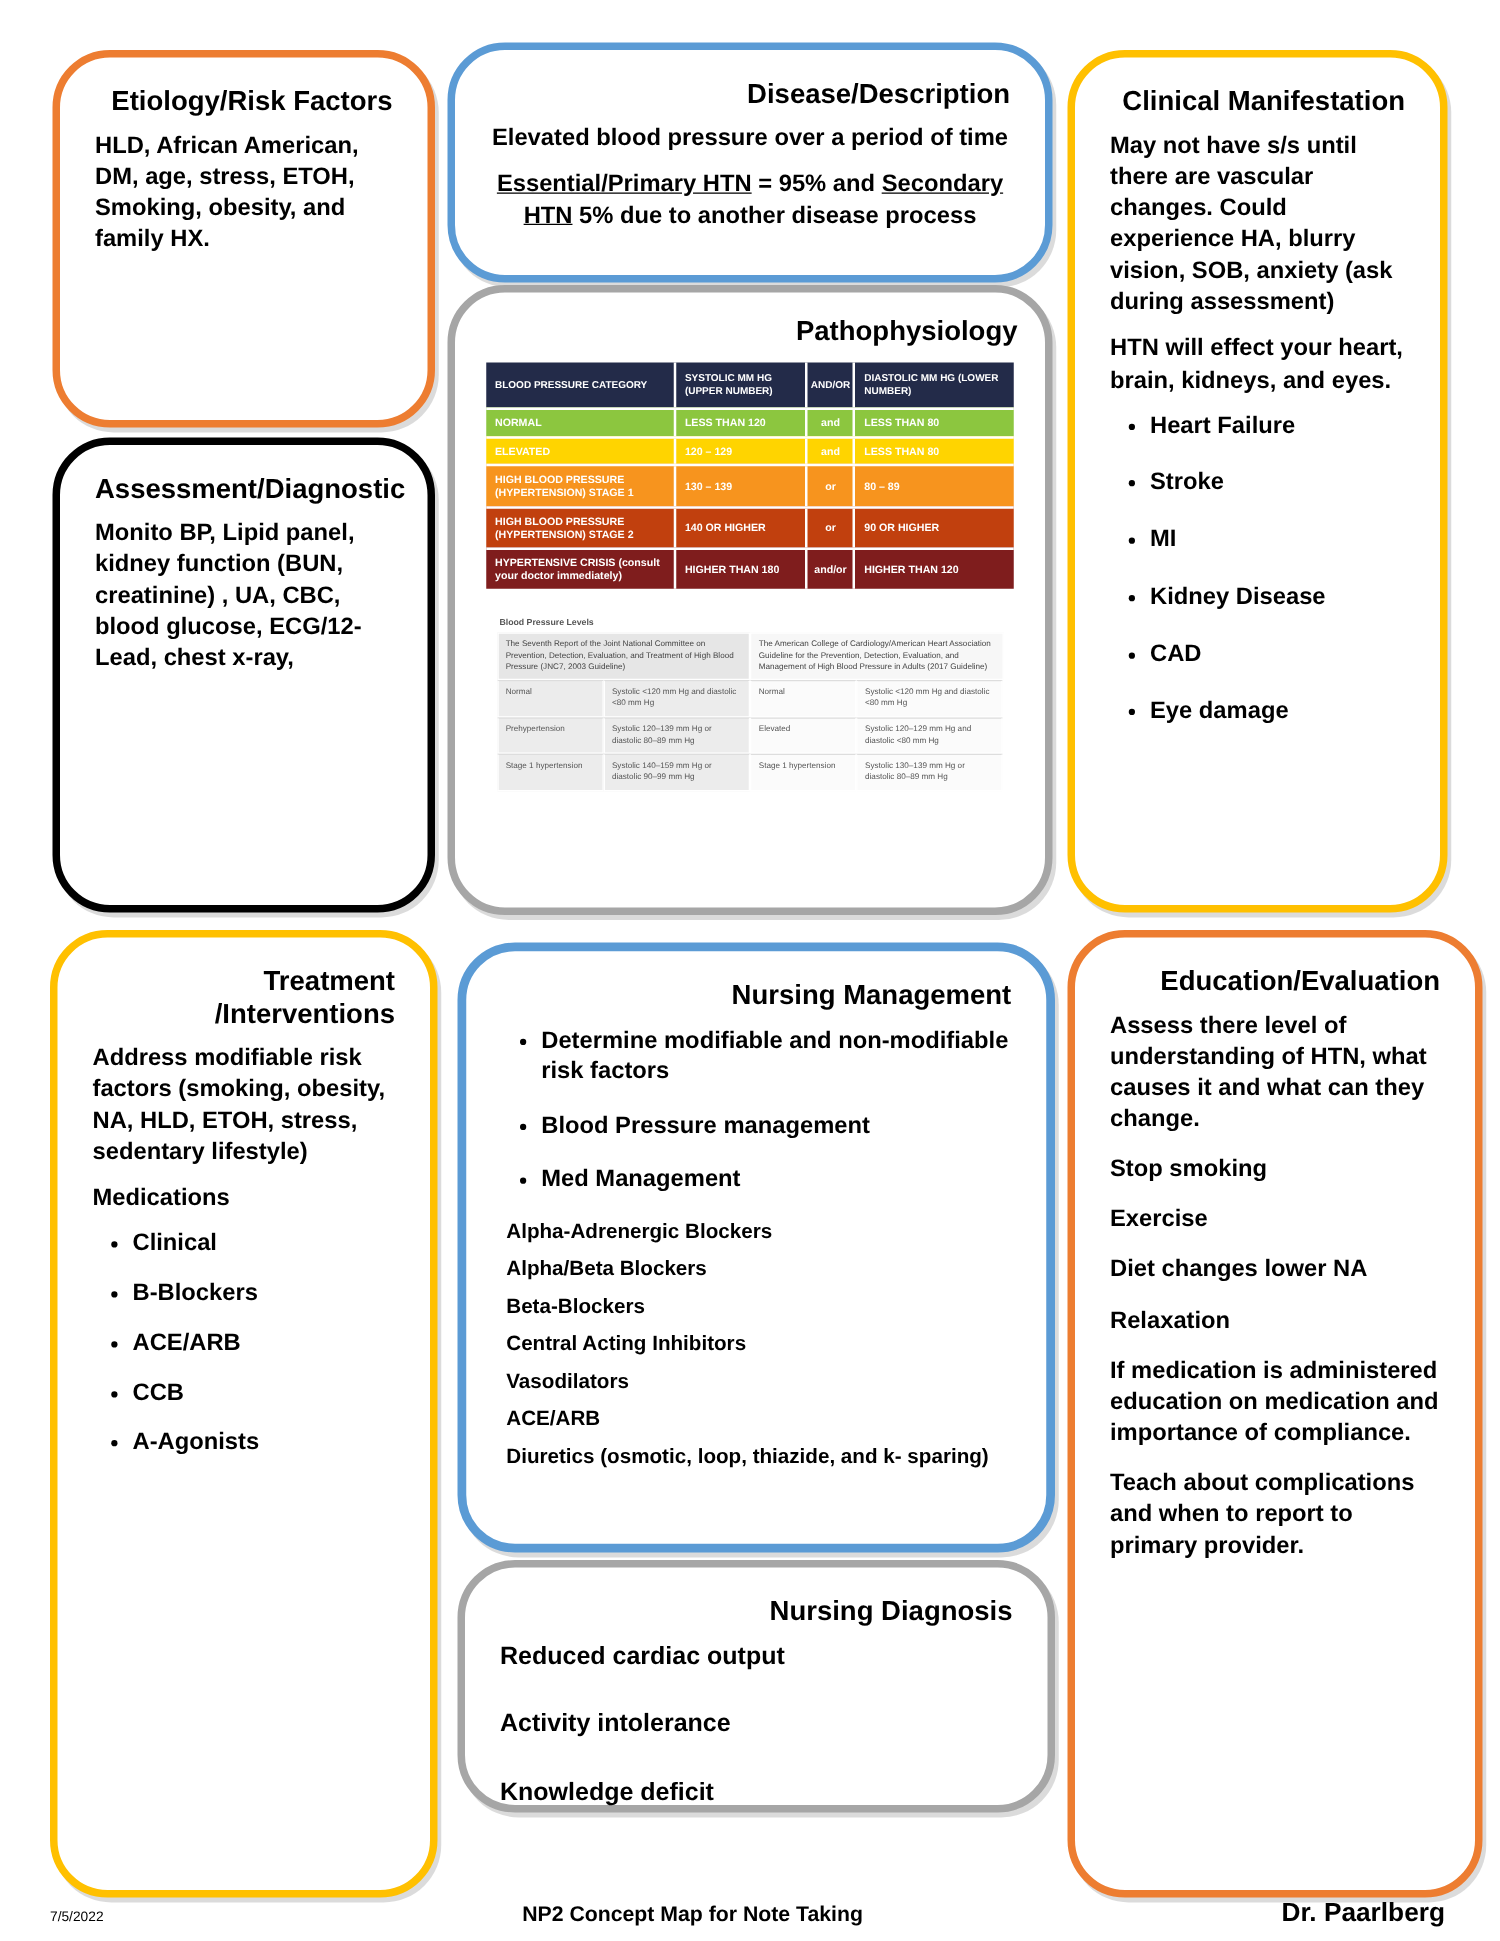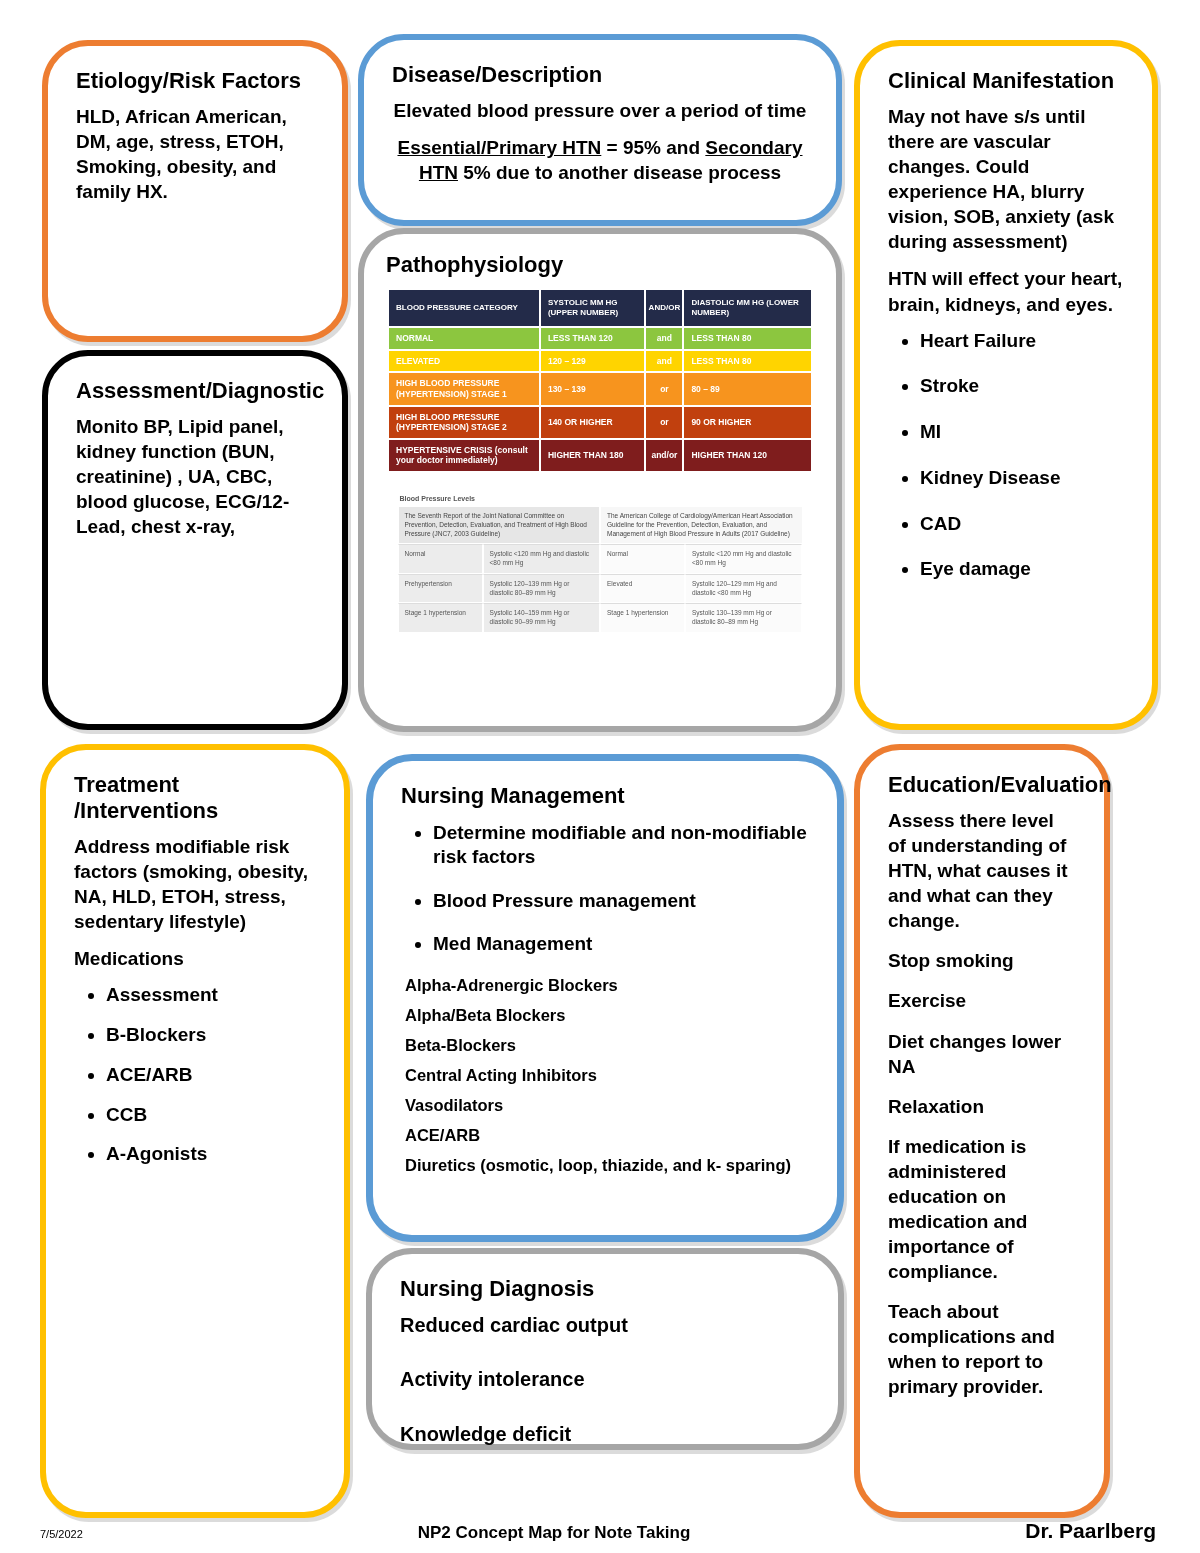--- a/index.html
+++ b/index.html
@@ -7,34 +7,34 @@
     position:relative;width:1200px;height:1553px;margin:0 auto;
     background:#ffffff;overflow:hidden;
     font-family:"Liberation Sans","DejaVu Sans",sans-serif;color:#000;
   }
   .box{
     position:absolute;box-sizing:border-box;background:#fff;
     border:6px solid #888;border-radius:46px;
     padding:22px 28px;
     box-shadow:3px 4px 0 rgba(0,0,0,0.14);
   }
-  .box h2{margin:0 0 10px 0;font-size:22px;font-weight:700;text-align:left;}
+  .box h2{margin:0 0 10px 0;font-size:22px;font-weight:700;text-align:right;}
   .box p{margin:0 0 12px 0;font-size:19px;font-weight:600;line-height:1.32;}
   .box ul{margin:6px 0 0 6px;padding-left:26px;}
   .box li{font-size:19px;font-weight:600;margin-bottom:16px;line-height:1.25;}
 
   .box-etiology{left:42px;top:40px;width:306px;height:302px;border-color:#ED7D31;}
   .box-disease{left:358px;top:34px;width:484px;height:192px;border-color:#5B9BD5;}
   .box-clinical{left:854px;top:40px;width:304px;height:690px;border-color:#FFC000;}
   .box-assessment{left:42px;top:350px;width:306px;height:380px;border-color:#000000;}
   .box-patho{left:358px;top:228px;width:484px;height:504px;border-color:#A6A6A6;padding:18px 22px;}
   .box-treatment{left:40px;top:744px;width:310px;height:774px;border-color:#FFC000;}
   .box-nursing{left:366px;top:754px;width:478px;height:488px;border-color:#5B9BD5;border-width:7px;}
   .box-diagnosis{left:366px;top:1248px;width:478px;height:202px;border-color:#A6A6A6;}
-  .box-education{left:854px;top:744px;width:256px;height:774px;border-color:#ED7D31;}
+  .box-education{left:854px;top:744px;width:332px;height:774px;border-color:#ED7D31;}
 
   .center{text-align:center;}
   .u{text-decoration:underline;}
   .box-clinical li{margin-bottom:22px;}
   .box-diagnosis p{font-size:20px;margin-bottom:28px;}
   .box-education p{margin-bottom:15px;}
 
   
   .box-nursing ul{margin-top:12px;}
   .box-nursing li{margin-bottom:20px;}
@@ -171,21 +171,21 @@
         <div class="gl-cell w">Systolic 130–139 mm Hg or diastolic 80–89 mm Hg</div>
       </div>
     </div>
   </section>
 
   <section class="box box-treatment">
     <h2>Treatment /Interventions</h2>
     <p>Address modifiable risk factors (smoking, obesity, NA, HLD, ETOH, stress, sedentary lifestyle)</p>
     <p>Medications</p>
     <ul>
-      <li>Assessment</li>
+      <li>Clinical</li>
       <li>B-Blockers</li>
       <li>ACE/ARB</li>
       <li>CCB</li>
       <li>A-Agonists</li>
     </ul>
   </section>
 
   <section class="box box-nursing">
     <h2>Nursing Management</h2>
     <ul>

